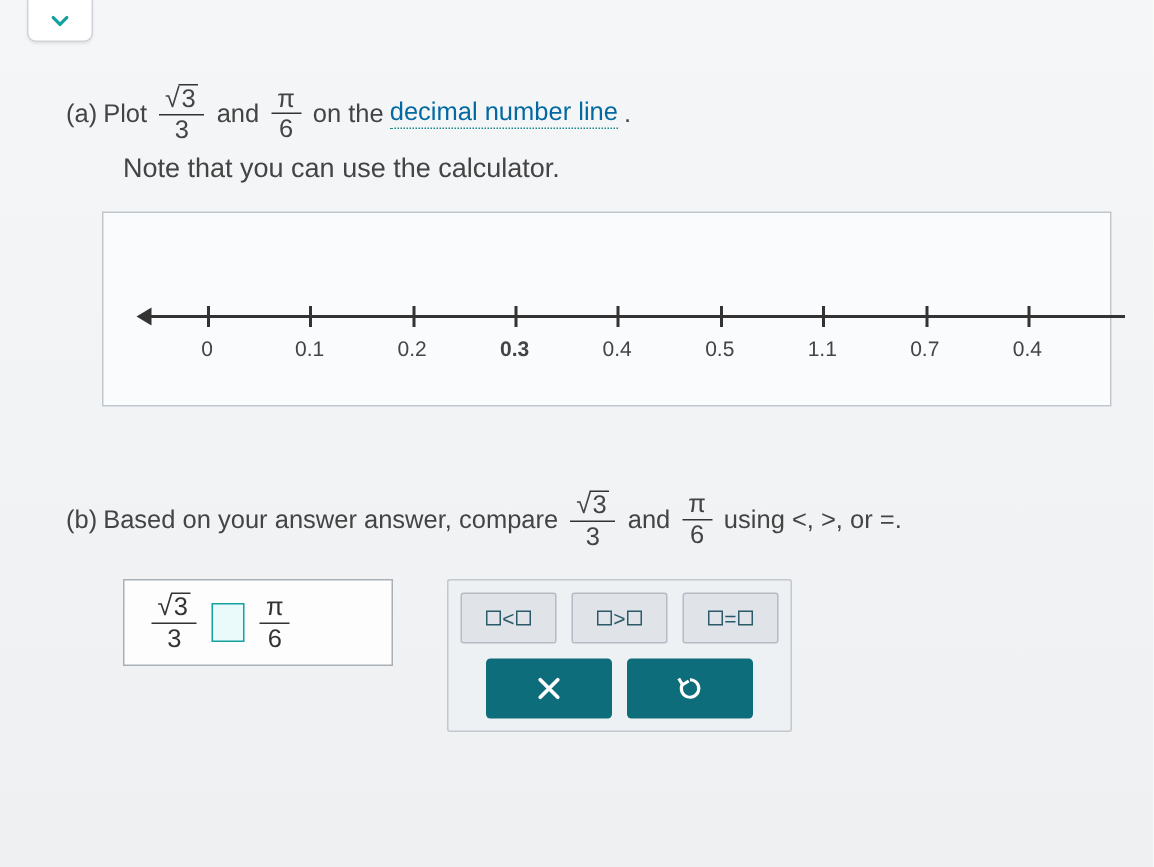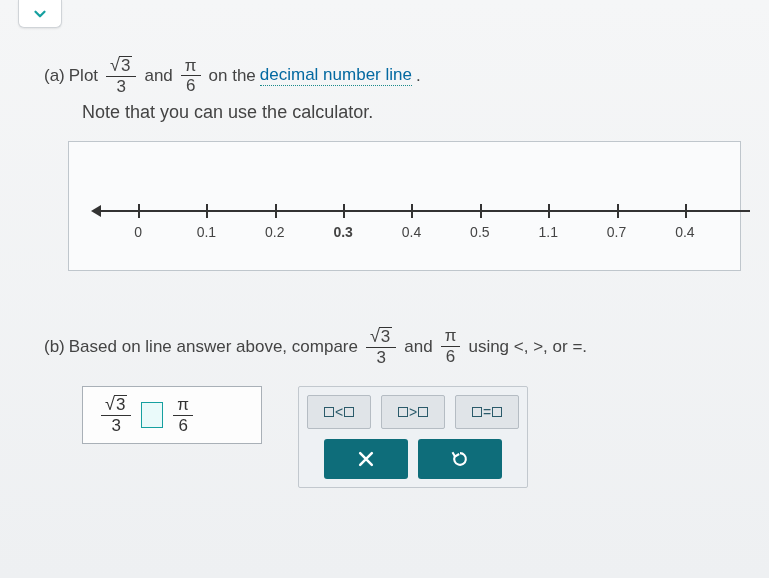--- a/index.html
+++ b/index.html
@@ -217,21 +217,21 @@
         <div class="tick-label" style="left: 69%;">1.1</div>
         <div class="tick" style="left: 79.5%;"></div>
         <div class="tick-label" style="left: 79.5%;">0.7</div>
         <div class="tick" style="left: 90%;"></div>
         <div class="tick-label" style="left: 90%;">0.4</div>
       </div>
   </div>
 
   <div class="part-row part-b">
     <span>(b)</span>
-    <span>Based on line answer above, compare</span>
+    <span>Based on your answer answer, compare</span>
     <span class="frac">
       <span class="num"><span class="sqrt">
             <span class="radical">√</span>
             <span class="radicand">3</span>
           </span></span>
       <span class="den">3</span>
     </span>
     <span>and</span>
     <span class="frac">
       <span class="num">π</span>

